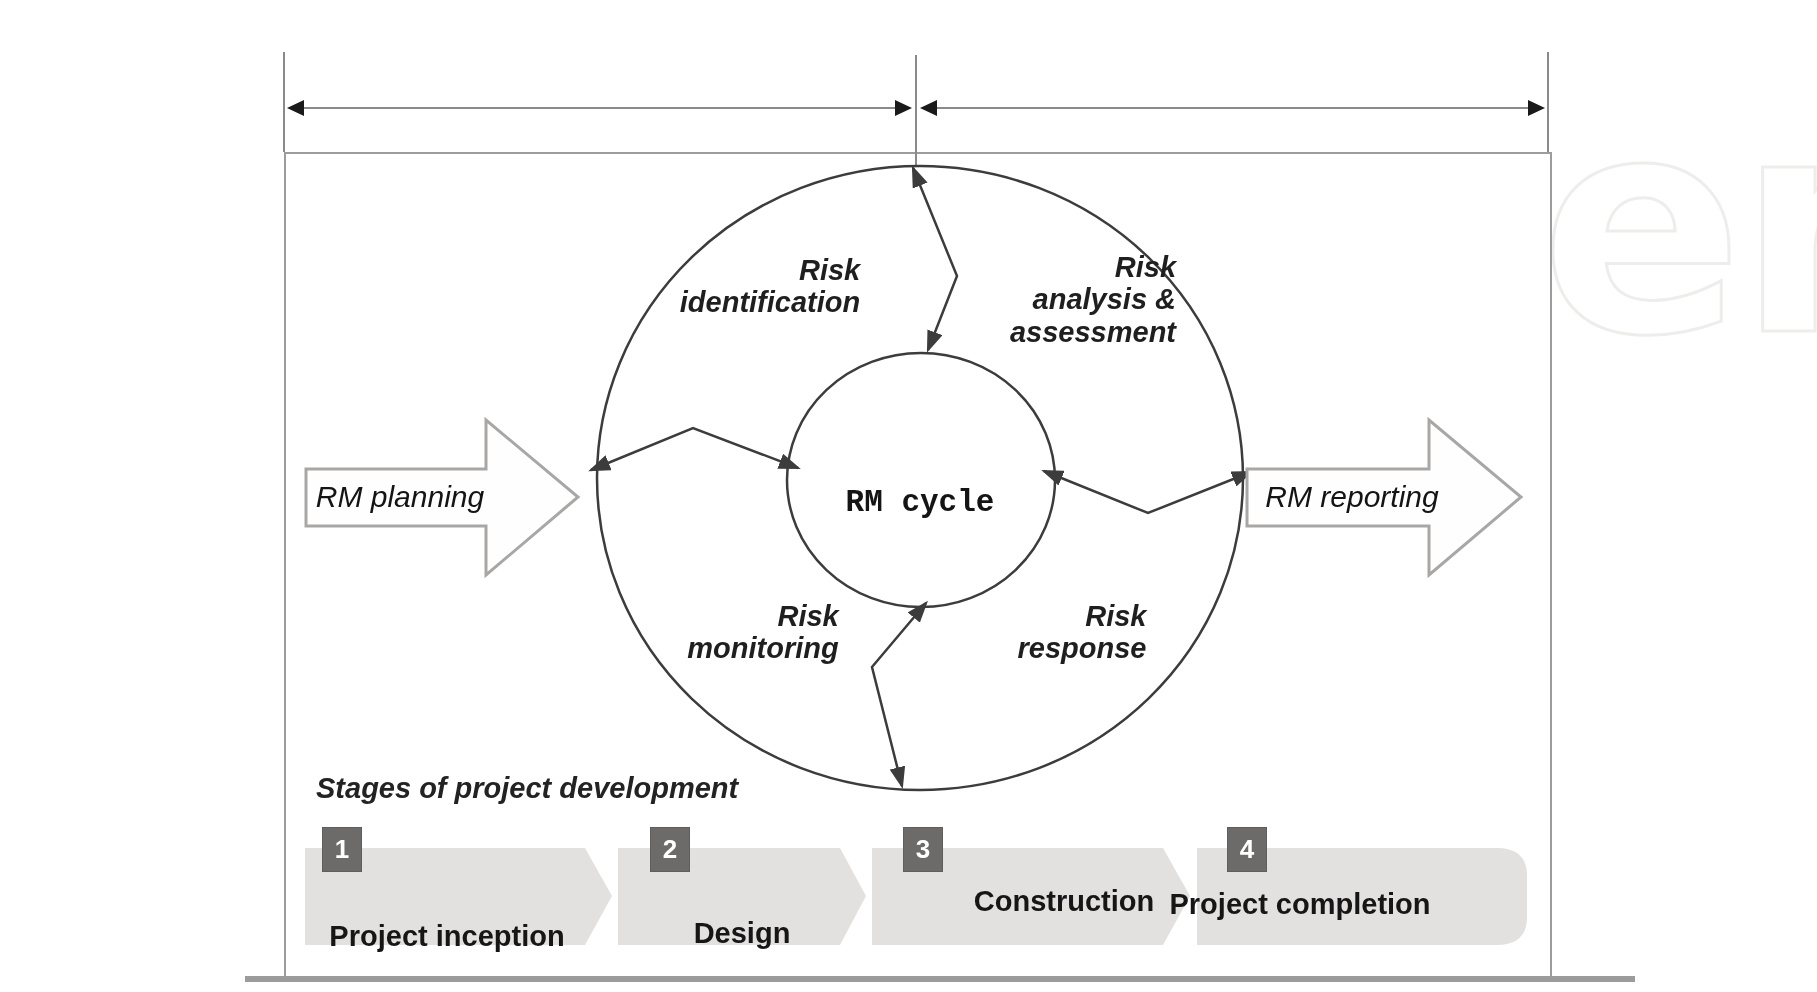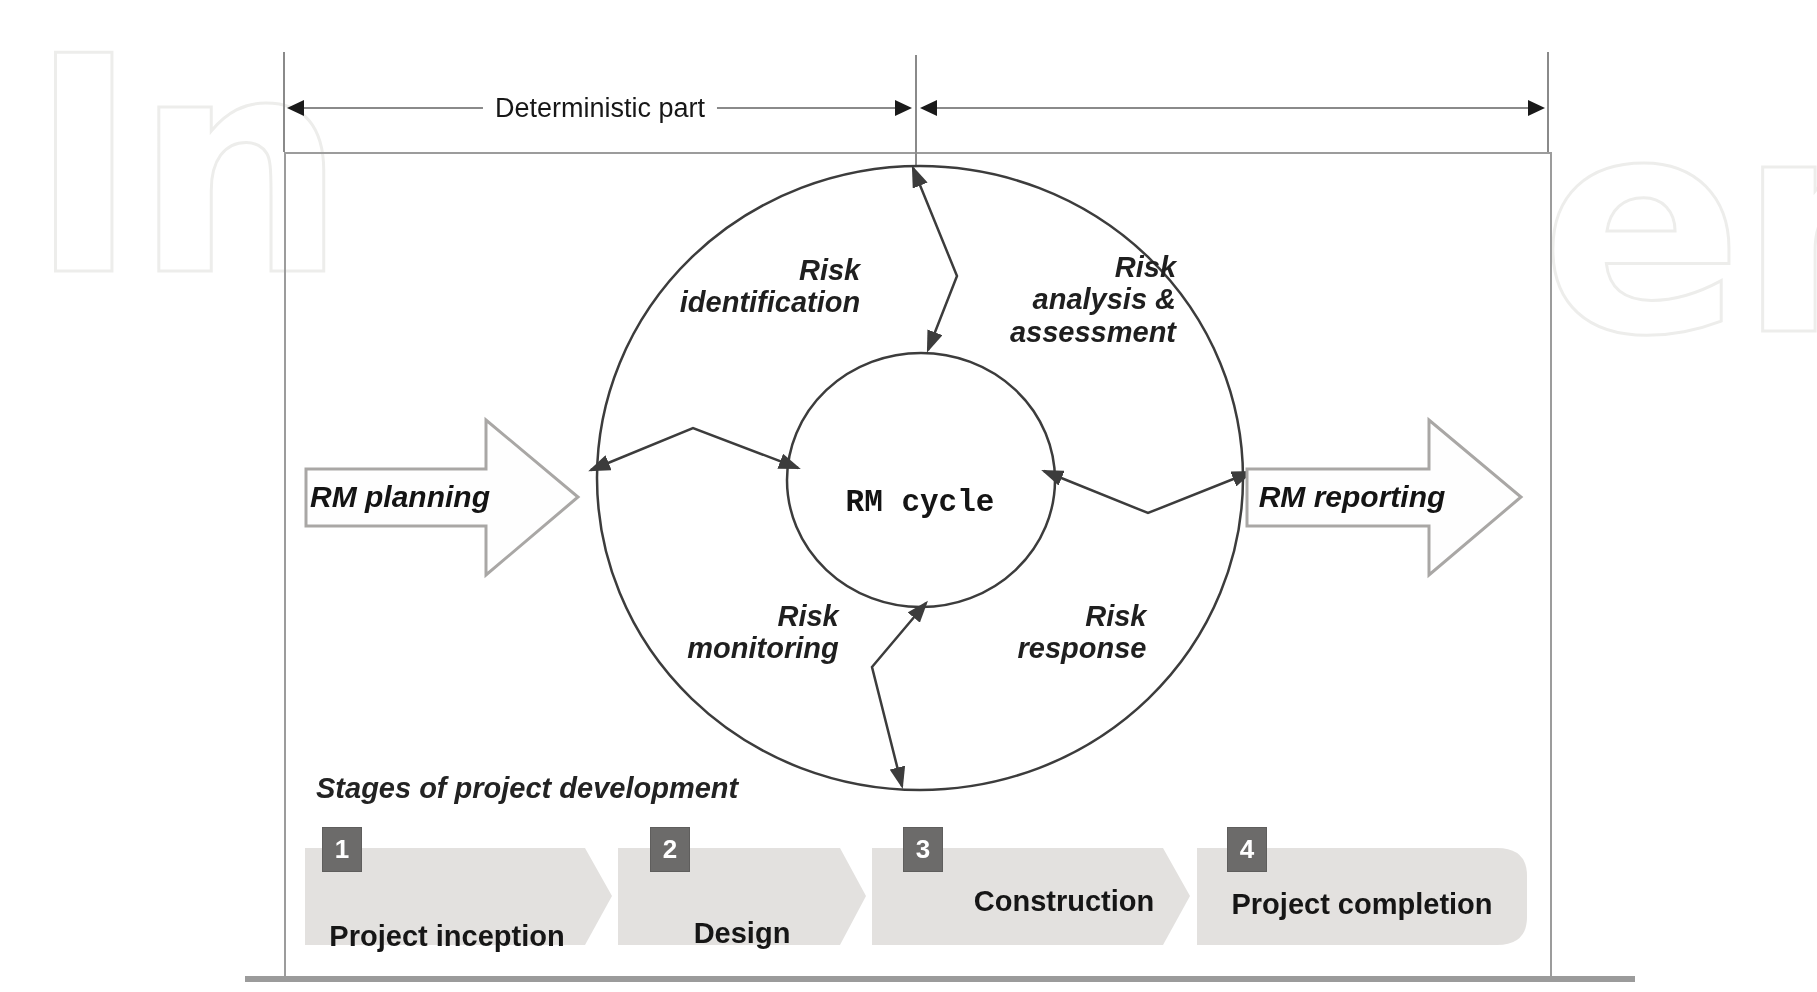--- a/index.html
+++ b/index.html
@@ -49,39 +49,38 @@
 
   .measure-label{
     font-size:27px;color:#171717;background:#ffffff;
     padding:0 12px;line-height:34px;
   }
   .quad-label{
     font-style:italic;font-weight:bold;font-size:29px;
     line-height:1.12;color:#1f1f1f;text-align:right;
   }
   .rm-cycle{font-weight:bold;font-size:31px;color:#141414;}
-  .io-label{font-style:italic;font-weight:bold;font-size:30px;color:#141414;}
+  .io-label{font-style:italic;font-weight:normal;font-size:30px;color:#141414;}
   .stages-title{font-style:italic;font-weight:bold;font-size:29px;color:#232323;}
   .stage-label{font-weight:bold;font-size:29px;color:#161616;}
 
   .badge{
     position:absolute;z-index:4;
     width:40px;height:45px;
     background:#6c6b6a;
     color:#ffffff;font-weight:bold;font-size:26px;
     display:flex;align-items:center;justify-content:center;
     box-shadow:0 0 0 1px #5f5e5d inset;
   }
 </style>
 </head>
 <body>
 
 <div class="canvas">
 
-  <div class="watermark wm-left">In</div>
   <div class="watermark wm-right">en</div>
 
   <div class="main-box"></div>
   <div class="bottom-band"></div>
 
   <svg class="linework" width="1817" height="992" viewBox="0 0 1817 992">
     <defs>
       <marker id="ah" markerUnits="userSpaceOnUse" markerWidth="22" markerHeight="16" refX="19" refY="8" orient="auto-start-reverse">
         <path d="M0,0 L22,8 L0,16 Z" fill="#3c3c3c"></path>
       </marker>
@@ -109,21 +108,20 @@
     <polygon points="306,469 486,469 486,420 578,497 486,575 486,526 306,526" fill="#fefefe" stroke="#a9a7a5" stroke-width="3"></polygon>
 
     <polygon points="1247,469 1429,469 1429,420 1521,497 1429,575 1429,526 1247,526" fill="#fefefe" stroke="#a9a7a5" stroke-width="3"></polygon>
 
     <polygon points="305,848 585,848 612,896 585,945 305,945" fill="#e3e1df"></polygon>
     <polygon points="618,848 840,848 866,896 840,945 618,945" fill="#e3e1df"></polygon>
     <polygon points="872,848 1163,848 1190,896 1163,945 872,945" fill="#e3e1df"></polygon>
     <path d="M 1197,848 L 1497,848 Q 1527,848 1527,876 L 1527,917 Q 1527,945 1497,945 L 1197,945 Z" fill="#e3e1df"></path>
   </svg>
 
-  <div class="label measure-label center-label" style="left:600px;top:108px;">Deterministic part</div>
 
   <div class="label quad-label center-label" style="left:770px;top:286px;">
     <div>Risk</div>
     <div>identification</div>
   </div>
   <div class="label quad-label center-label" style="left:1093px;top:300px;">
     <div>Risk</div>
     <div>analysis &amp;</div>
     <div>assessment</div>
   </div>
@@ -144,15 +142,15 @@
   <div class="label stages-title" style="left:316px;top:772px;">Stages of project development</div>
 
   <div class="badge" style="left:322px;top:827px;">1</div>
   <div class="badge" style="left:650px;top:827px;">2</div>
   <div class="badge" style="left:903px;top:827px;">3</div>
   <div class="badge" style="left:1227px;top:827px;">4</div>
 
   <div class="label stage-label center-label" style="left:447px;top:936px;">Project inception</div>
   <div class="label stage-label center-label" style="left:742px;top:901px;margin-top:32px;">Design</div>
   <div class="label stage-label center-label" style="left:1064px;top:901px;">Construction</div>
-  <div class="label stage-label center-label" style="left:1362px;top:904px;">Project completion</div>
+  <div class="label stage-label center-label" style="left:1300px;top:904px;">Project completion</div>
 
 </div>
 
 </body></html>

